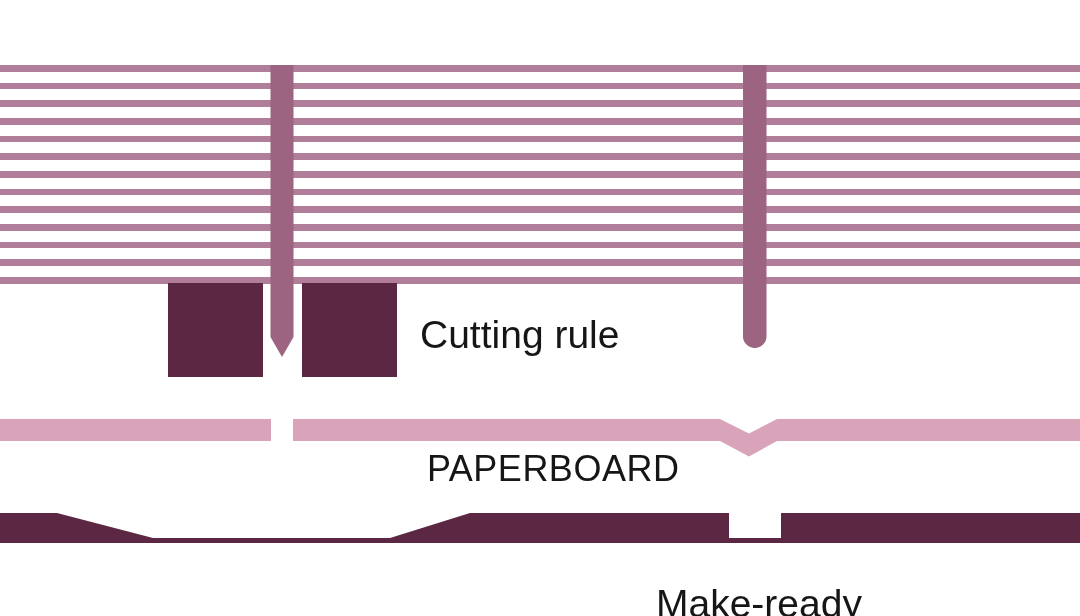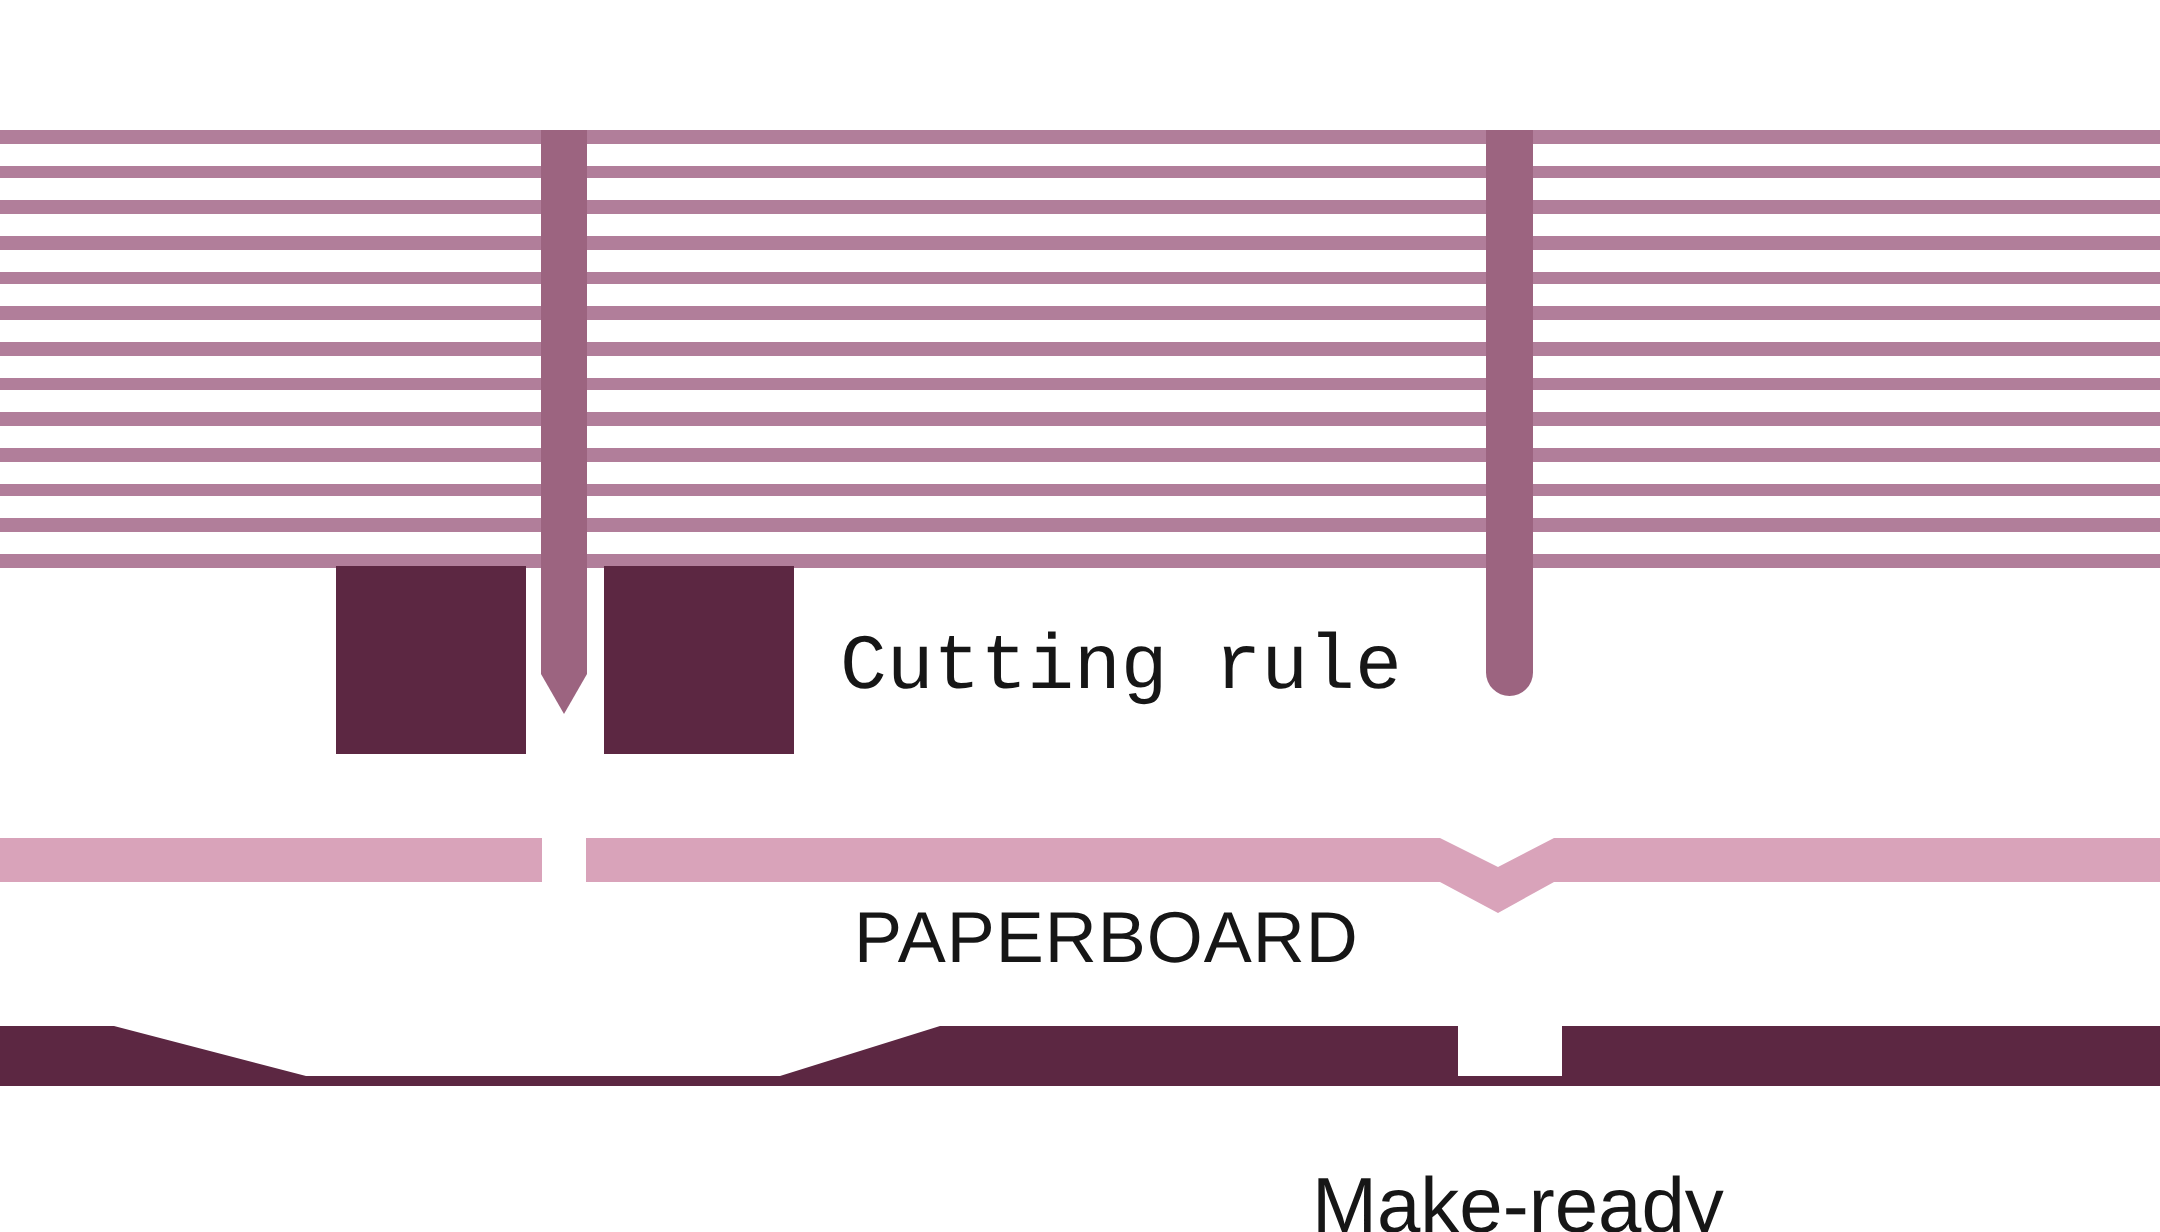--- a/index.html
+++ b/index.html
@@ -35,21 +35,21 @@
     left: 0;
     top: 0;
     display: block;
   }
   .label {
     position: absolute;
     color: var(--text, #161616);
     line-height: 1;
     white-space: nowrap;
   }
-  .label-rule   { font-size: 39px; font-family: Liberation Mono, monospace; }
+  .label-rule   { font-size: 39px; }
   .label-board  { font-size: 36px; letter-spacing: 0.5px; }
   .label-ready  { font-size: 39px; margin-top: 34px; }
 </style>
 </head>
 <body>
 
 <div class="canvas">
 
   <div class="stripes" id="stripes">
       <div class="stripe" style="top: 65px;"></div>

